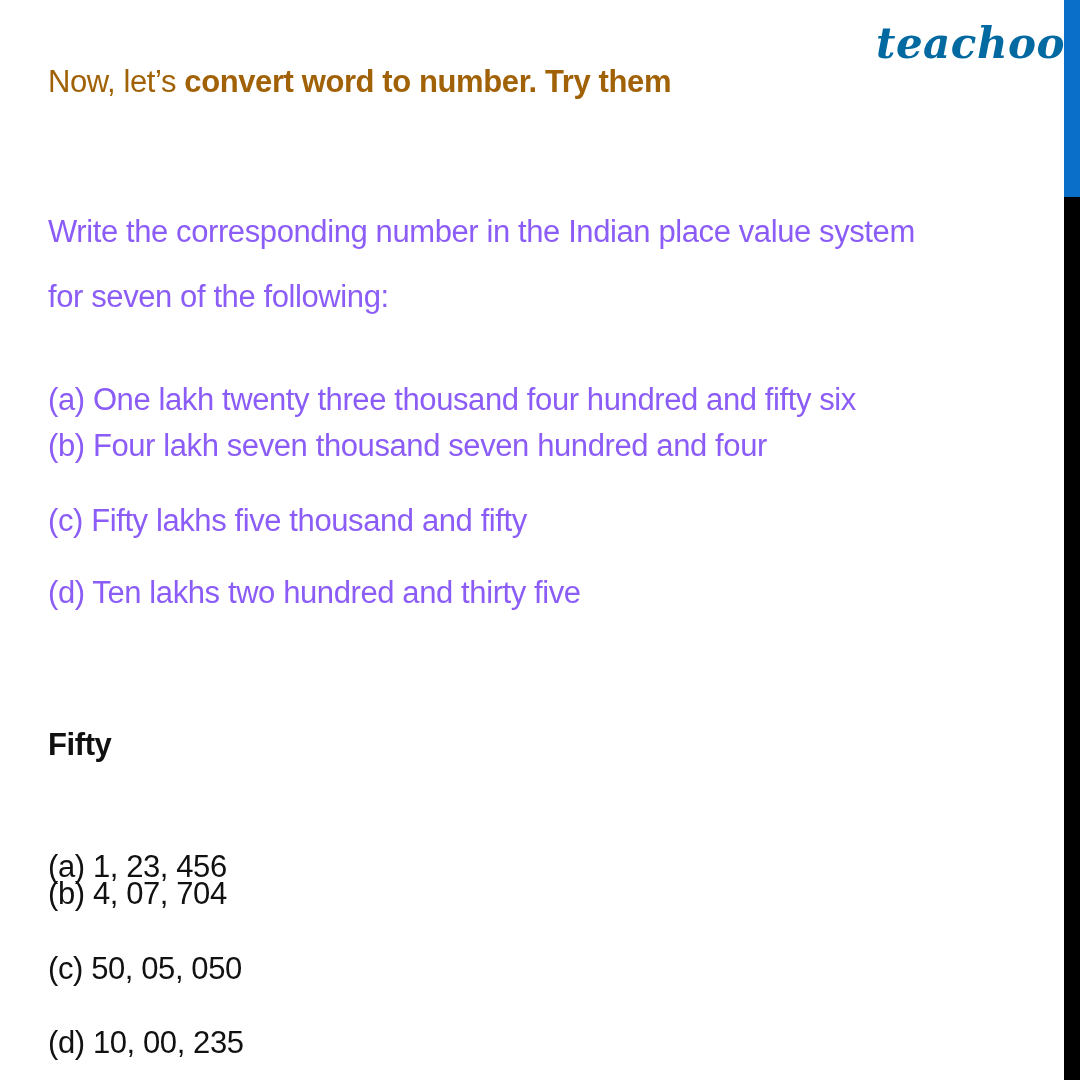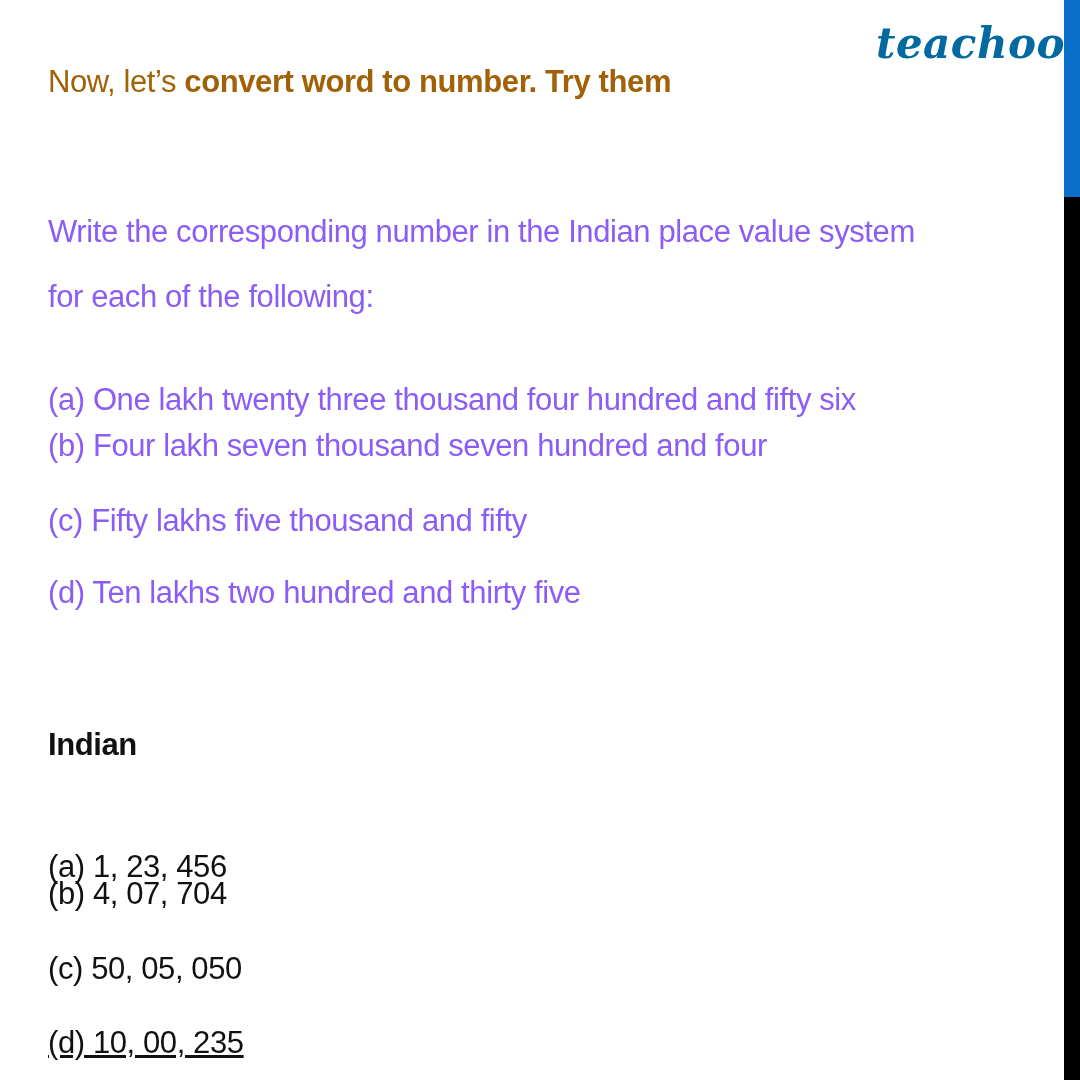--- a/index.html
+++ b/index.html
@@ -57,41 +57,41 @@
     .q-2 { top: 277px; }
     .q-a { top: 352px; margin-top: 28px; }
     .q-b { top: 426px; }
     .q-c { top: 501px; }
     .q-d { top: 573px; }
     .ans-head { top: 725px; font-weight: bold; color: #111111; }
     .ans { color: #111111; }
     .ans-a { top: 799px; margin-top: 48px; }
     .ans-b { top: 874px; }
     .ans-c { top: 949px; }
-    .ans-d { top: 1023px; text-decoration: underline; }
+    .ans-d { top: 1023px; }
   </style>
 </head>
 <body>
 
 <div class="side-bar">
   <div class="side-bar-accent"></div>
 </div>
 
 <div class="logo">teachoo</div>
 
 <div class="line intro">
   <span>Now, let’s </span><b>convert word to number. Try them</b>
 </div>
 
 <div class="line q q-1">Write the corresponding number in the Indian place value system</div>
-<div class="line q q-2">for each of the following:</div>
+<div class="line q q-2">for seven of the following:</div>
 
 <div class="line q q-a">(a) One lakh twenty three thousand four hundred and fifty six</div>
 <div class="line q q-b">(b) Four lakh seven thousand seven hundred and four</div>
 <div class="line q q-c">(c) Fifty lakhs five thousand and fifty</div>
 <div class="line q q-d">(d) Ten lakhs two hundred and thirty five</div>
 
-<div class="line ans-head">Indian</div>
+<div class="line ans-head">Fifty</div>
 
 <div class="line ans ans-a">(a) 1, 23, 456</div>
 <div class="line ans ans-b">(b) 4, 07, 704</div>
 <div class="line ans ans-c">(c) 50, 05, 050</div>
 <div class="line ans ans-d">(d) 10, 00, 235</div>
 
 </body></html>

